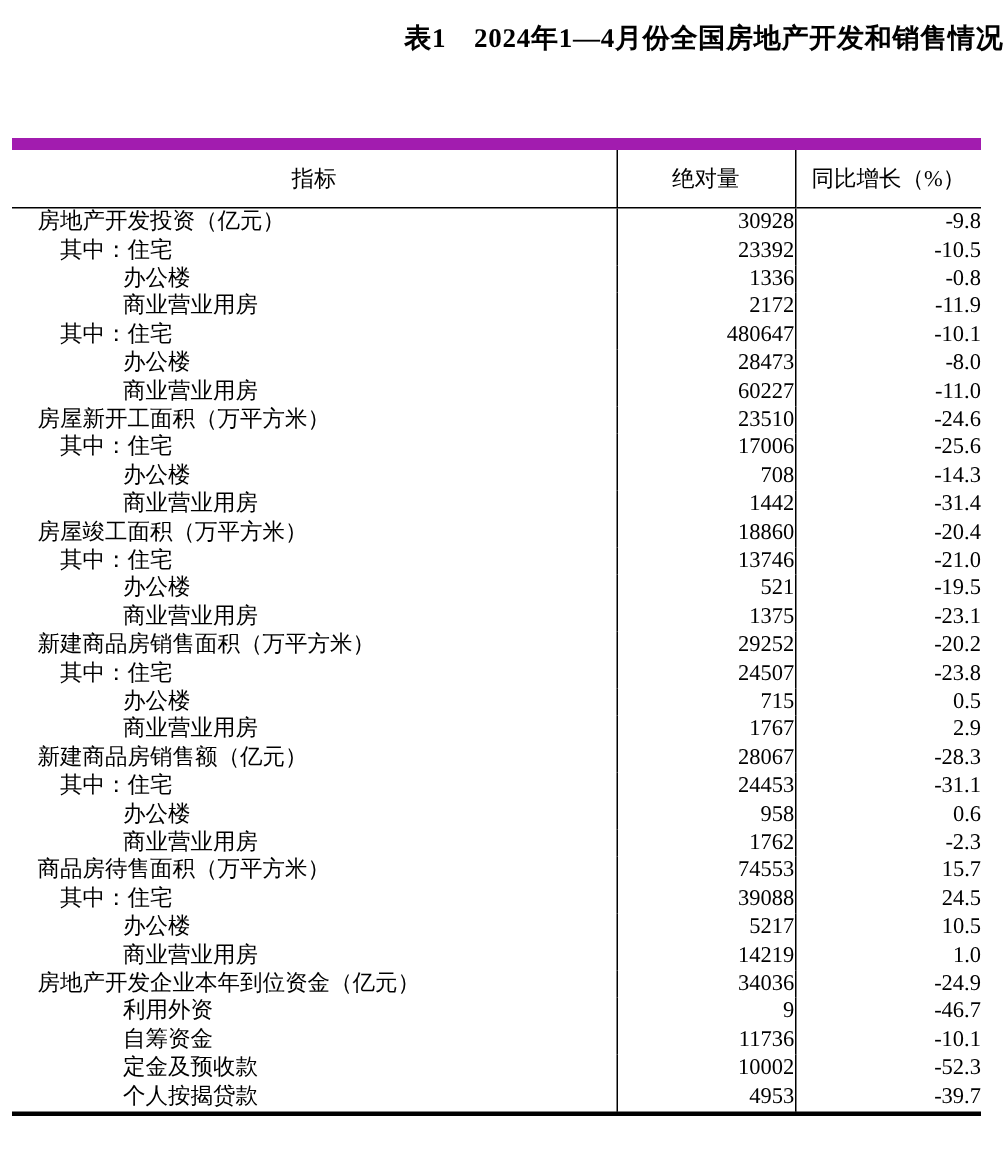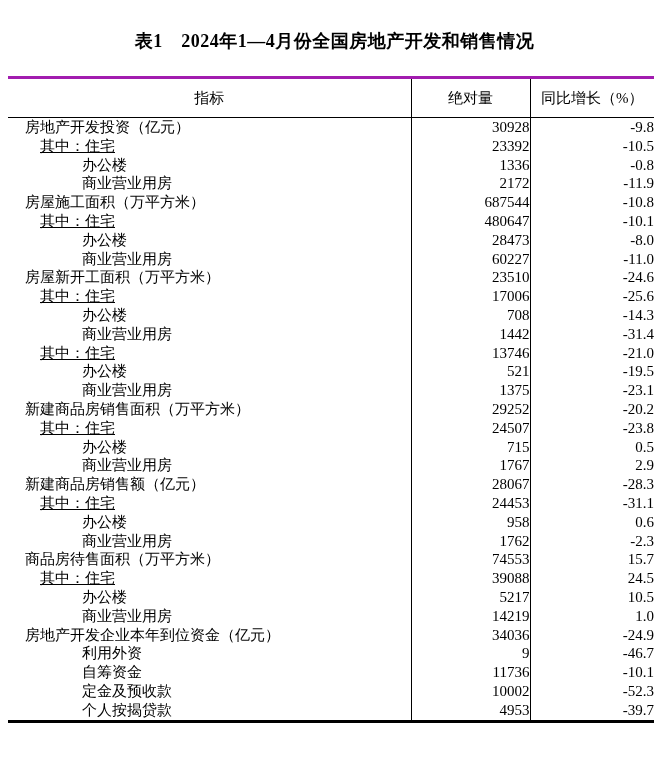--- a/index.html
+++ b/index.html
@@ -9,36 +9,36 @@
   }
   body {
     position: relative;
     width: 669px;
     height: 775px;
     overflow: hidden;
     color: #000;
     font-family: "Liberation Serif", "DejaVu Serif", serif;
   }
   .page-title {
-    margin: 16px;
+    margin: 0;
     padding-top: 13px;
-    text-align: center;
+    text-align: right;
     font-size: 18px;
     font-weight: 700;
     letter-spacing: 0.5px;
     color: #000;
   }
   table.stats {
     position: absolute;
     left: 8px;
-    top: 76px;
+    top: 92px;
     width: 646px;
     border-collapse: collapse;
     table-layout: fixed;
-    border-top: 3px solid #a21caf;
+    border-top: 8px solid #a21caf;
     border-bottom: 3px solid #000;
     font-size: 15px;
   }
   table.stats th {
     font-weight: normal;
     text-align: center;
     height: 38px;
     border-bottom: 1.5px solid #000;
     padding: 0;
     font-size: 15px;
@@ -50,21 +50,21 @@
     white-space: nowrap;
     overflow: hidden;
   }
   table.stats th:nth-child(2),
   table.stats th:nth-child(3),
   table.stats td:nth-child(2),
   table.stats td:nth-child(3) {
     border-left: 1.5px solid #000;
   }
   td.c-label.ind0 { padding-left: 17px; }
-  td.c-label.ind1 { padding-left: 32px; text-decoration: underline; }
+  td.c-label.ind1 { padding-left: 32px; }
   td.c-label.ind2 { padding-left: 74px; }
   td.c-num {
     text-align: right;
     padding-right: 6px;
   }
   td.c-growth {
     padding-right: 8px;
     margin-left: 30px;
   }
 </style>
@@ -101,25 +101,20 @@
         <td class="c-label ind2">办公楼</td>
         <td class="c-num">1336</td>
         <td class="c-num c-growth">-0.8</td>
       </tr>
       <tr>
         <td class="c-label ind2">商业营业用房</td>
         <td class="c-num">2172</td>
         <td class="c-num c-growth">-11.9</td>
       </tr>
       <tr>
-        <td class="c-label ind0">房屋施工面积（万平方米）</td>
-        <td class="c-num">687544</td>
-        <td class="c-num c-growth">-10.8</td>
-      </tr>
-      <tr>
         <td class="c-label ind1">其中：住宅</td>
         <td class="c-num">480647</td>
         <td class="c-num c-growth">-10.1</td>
       </tr>
       <tr>
         <td class="c-label ind2">办公楼</td>
         <td class="c-num">28473</td>
         <td class="c-num c-growth">-8.0</td>
       </tr>
       <tr>
@@ -139,20 +134,25 @@
       </tr>
       <tr>
         <td class="c-label ind2">办公楼</td>
         <td class="c-num">708</td>
         <td class="c-num c-growth">-14.3</td>
       </tr>
       <tr>
         <td class="c-label ind2">商业营业用房</td>
         <td class="c-num">1442</td>
         <td class="c-num c-growth">-31.4</td>
+      </tr>
+      <tr>
+        <td class="c-label ind0">房屋竣工面积（万平方米）</td>
+        <td class="c-num">18860</td>
+        <td class="c-num c-growth">-20.4</td>
       </tr>
       <tr>
         <td class="c-label ind1">其中：住宅</td>
         <td class="c-num">13746</td>
         <td class="c-num c-growth">-21.0</td>
       </tr>
       <tr>
         <td class="c-label ind2">办公楼</td>
         <td class="c-num">521</td>
         <td class="c-num c-growth">-19.5</td>

